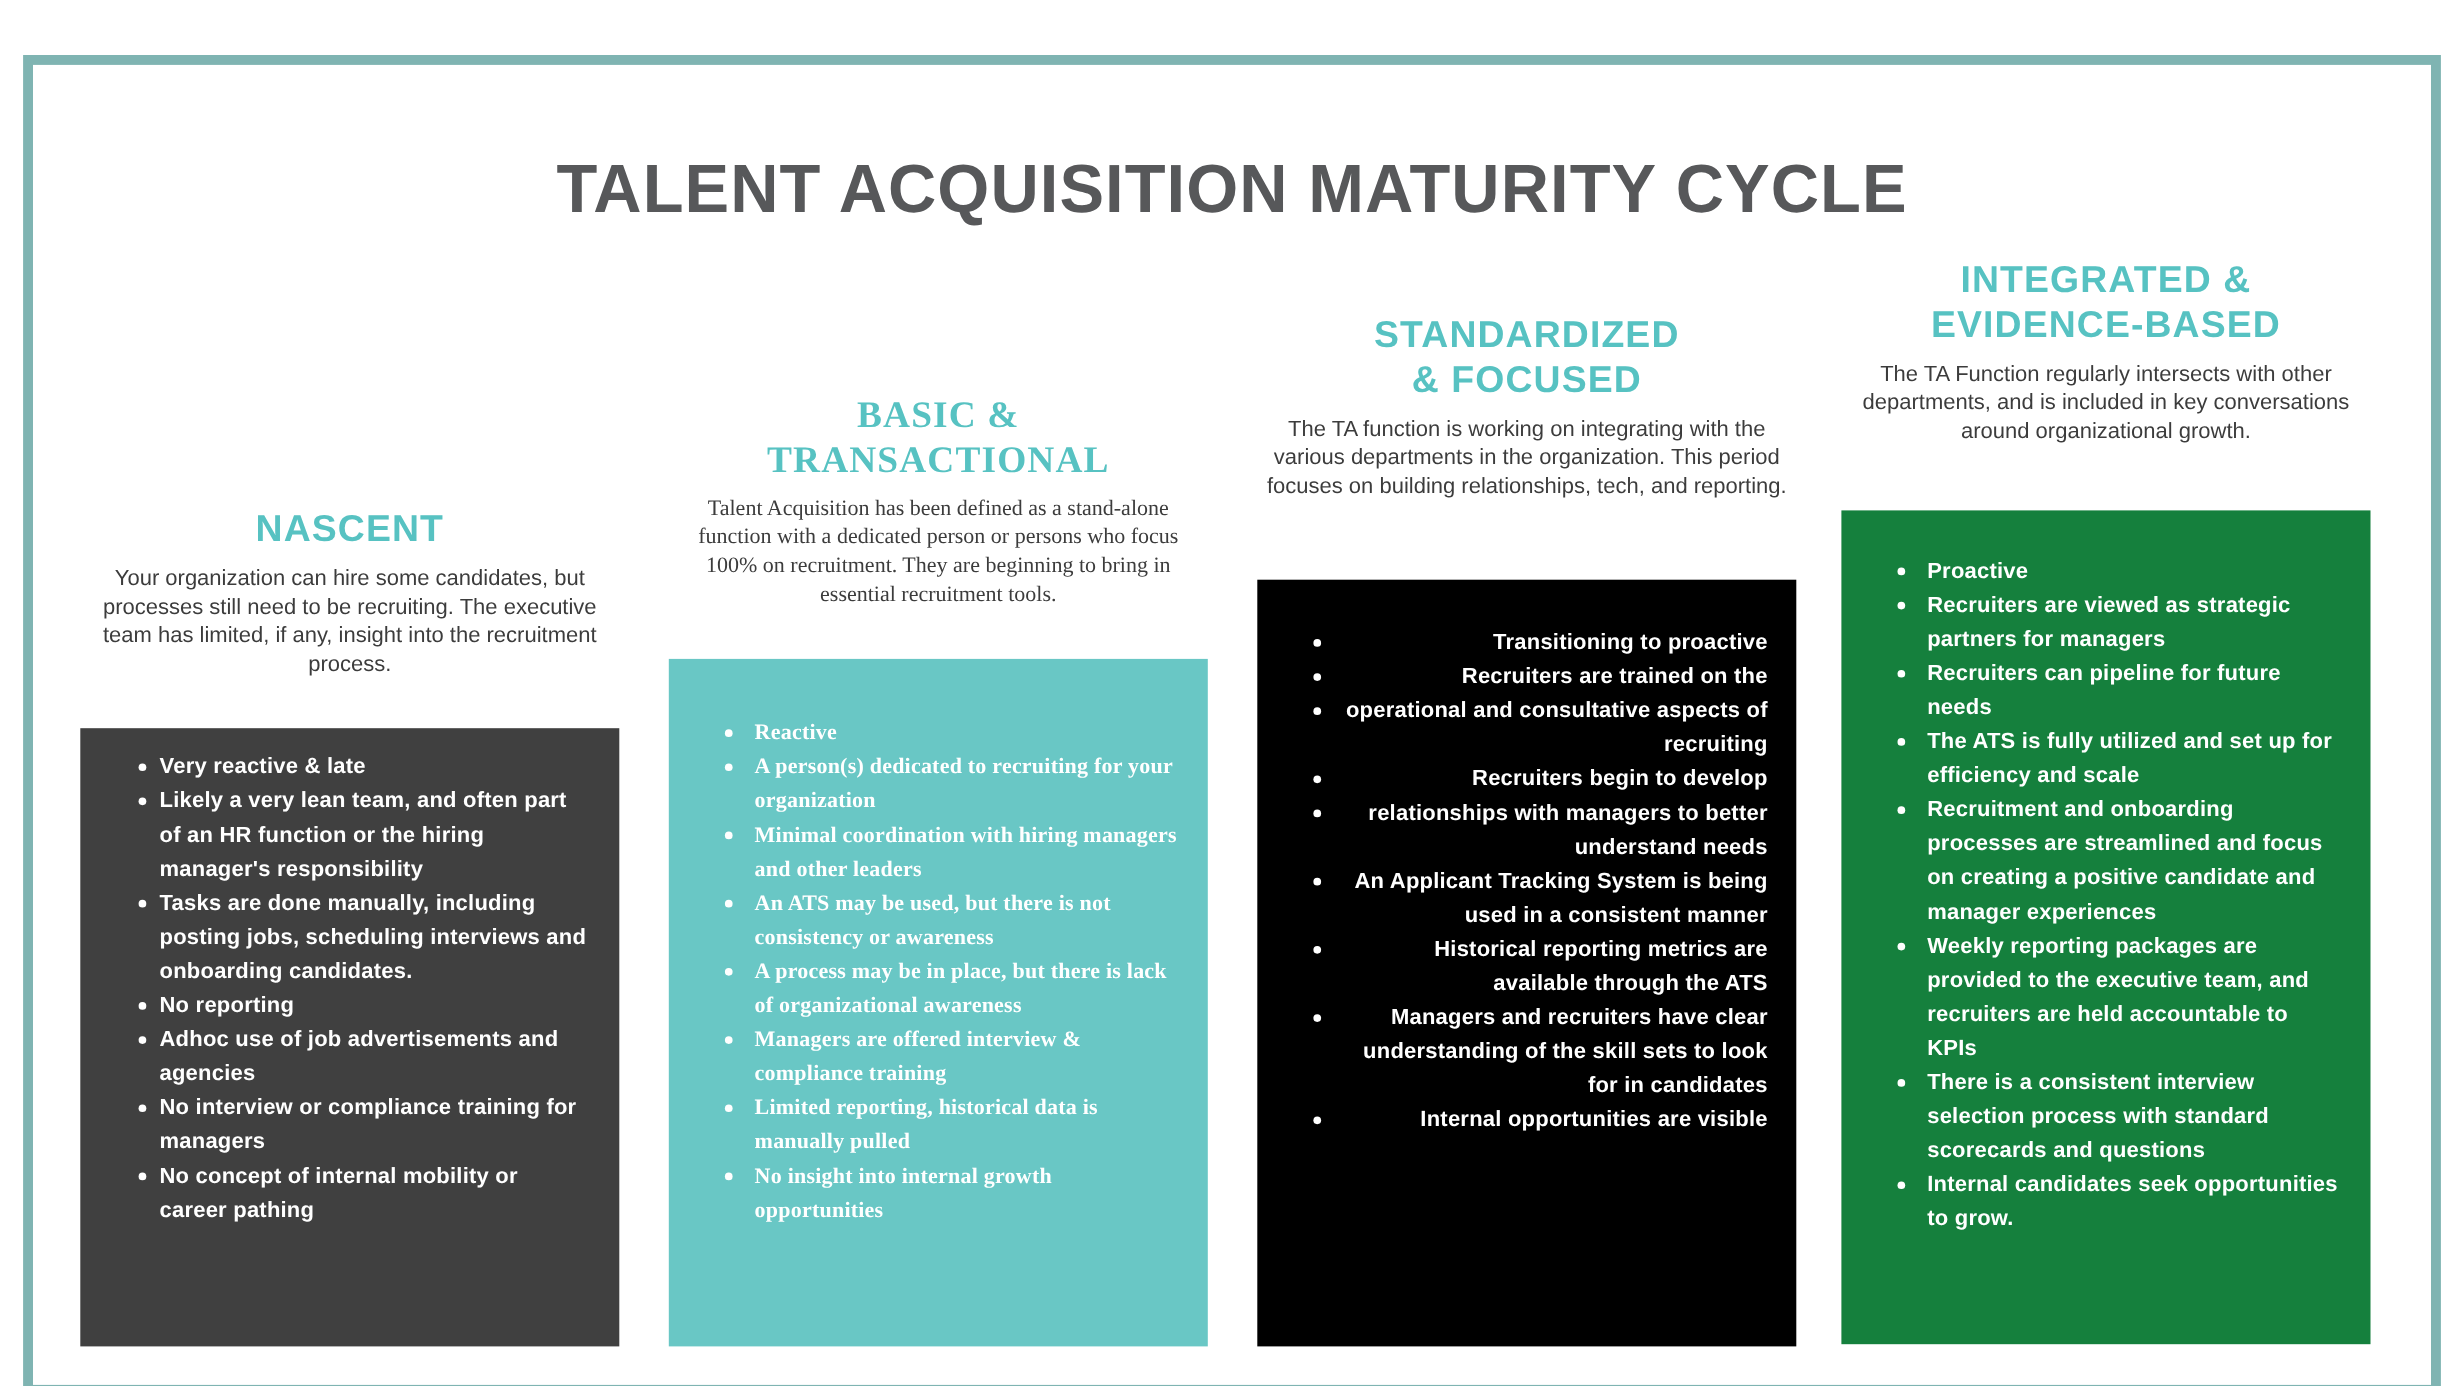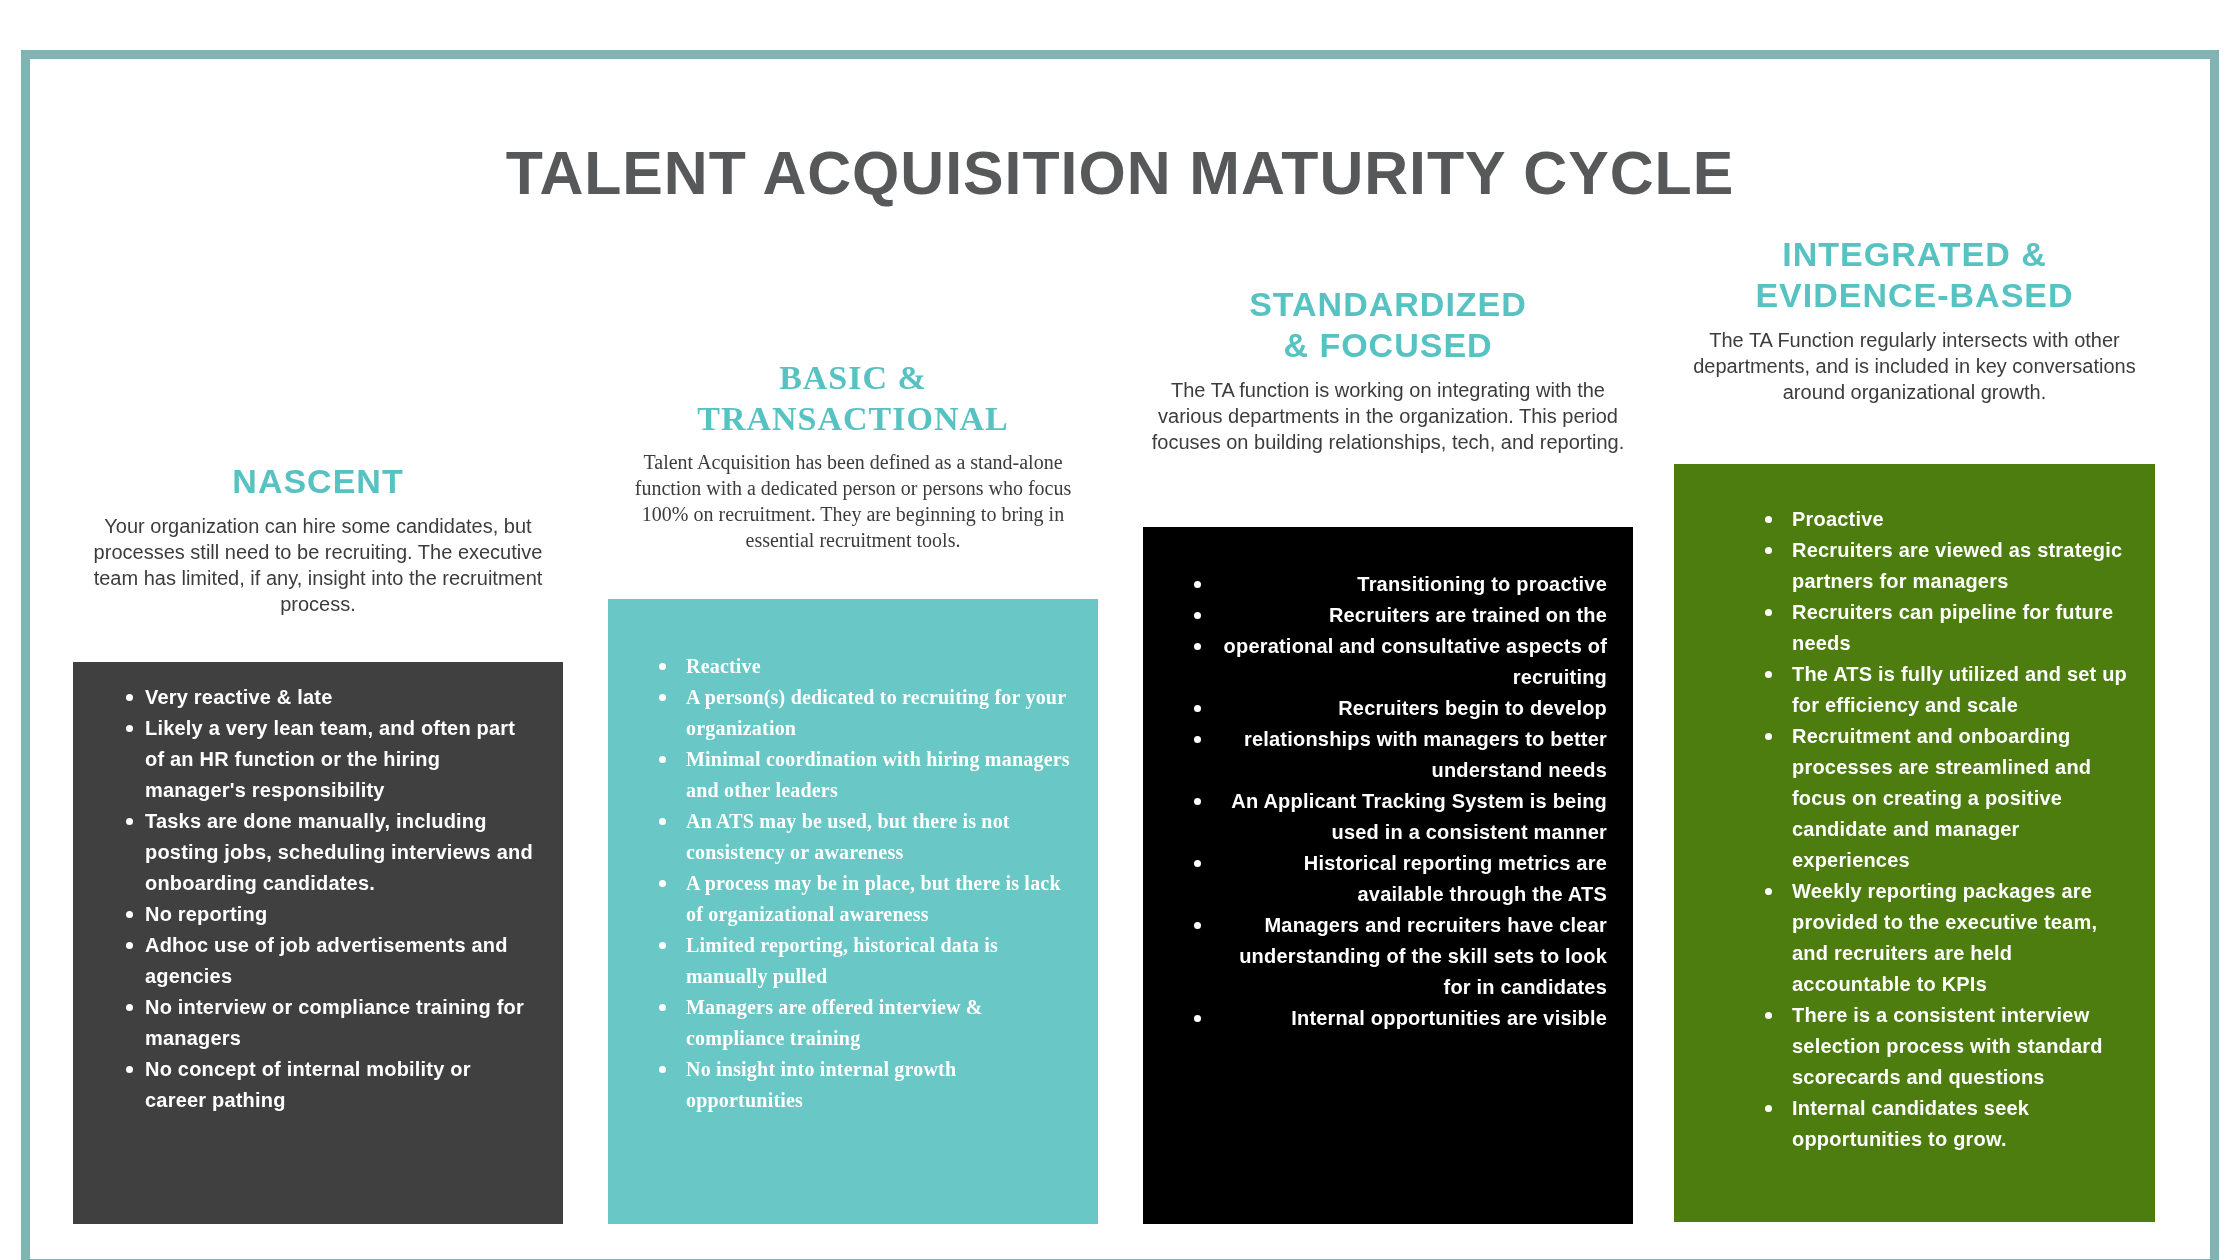--- a/index.html
+++ b/index.html
@@ -116,22 +116,22 @@
     <h2 class="stage-header" data-bind="stages.1.name" data-bind-style="color:colors.stage_header_teal" style="color: rgb(87, 194, 194);">BASIC &amp;
 TRANSACTIONAL</h2>
     <p class="stage-desc" data-bind="stages.1.description">Talent Acquisition has been defined as a stand-alone function with a dedicated person or persons who focus 100% on recruitment. They are beginning to bring in essential recruitment tools.</p>
     <div class="stage-box" data-bind-style="backgroundColor:stages.1.box_color" style="background-color: rgb(105, 199, 197);">
       <ul>
           <li>Reactive</li>
           <li>A person(s) dedicated to recruiting for your organization</li>
           <li>Minimal coordination with hiring managers and other leaders</li>
           <li>An ATS may be used, but there is not consistency or awareness</li>
           <li>A process may be in place, but there is lack of organizational awareness</li>
+          <li>Managers are offered interview &amp; compliance training</li>
           <li>Limited reporting, historical data is manually pulled</li>
-          <li>Managers are offered interview &amp; compliance training</li>
           <li>No insight into internal growth opportunities</li>
         </ul>
     </div>
   </section>
 
   <section class="stage" id="s3">
     <h2 class="stage-header" data-bind="stages.2.name" data-bind-style="color:colors.stage_header_teal" style="color: rgb(87, 194, 194);">STANDARDIZED
 &amp; FOCUSED</h2>
     <p class="stage-desc" data-bind="stages.2.description">The TA function is working on integrating with the various departments in the organization. This period focuses on building relationships, tech, and reporting.</p>
     <div class="stage-box" data-bind-style="backgroundColor:stages.2.box_color" style="background-color: #000000; text-align: right;">
@@ -146,21 +146,21 @@
           <li>Managers and recruiters have clear understanding of the skill sets to look for in candidates</li>
           <li>Internal opportunities are visible</li>
         </ul>
     </div>
   </section>
 
   <section class="stage" id="s4">
     <h2 class="stage-header" data-bind="stages.3.name" data-bind-style="color:colors.stage_header_teal" style="color: rgb(87, 194, 194);">INTEGRATED &amp;
 EVIDENCE-BASED</h2>
     <p class="stage-desc" data-bind="stages.3.description">The TA Function regularly intersects with other departments, and is included in key conversations around organizational growth.</p>
-    <div class="stage-box" data-bind-style="backgroundColor:stages.3.box_color" style="background-color: #4d7c0f; padding-left: 40px;">
+    <div class="stage-box" data-bind-style="backgroundColor:stages.3.box_color" style="background-color: #15803d;">
       <ul>
           <li>Proactive</li>
           <li>Recruiters are viewed as strategic partners for managers</li>
           <li>Recruiters can pipeline for future needs</li>
           <li>The ATS is fully utilized and set up for efficiency and scale</li>
           <li>Recruitment and onboarding processes are streamlined and focus on creating a positive candidate and manager experiences</li>
           <li>Weekly reporting packages are provided to the executive team, and recruiters are held accountable to KPIs</li>
           <li>There is a consistent interview selection process with standard scorecards and questions</li>
           <li>Internal candidates seek opportunities to grow.</li>
         </ul>

